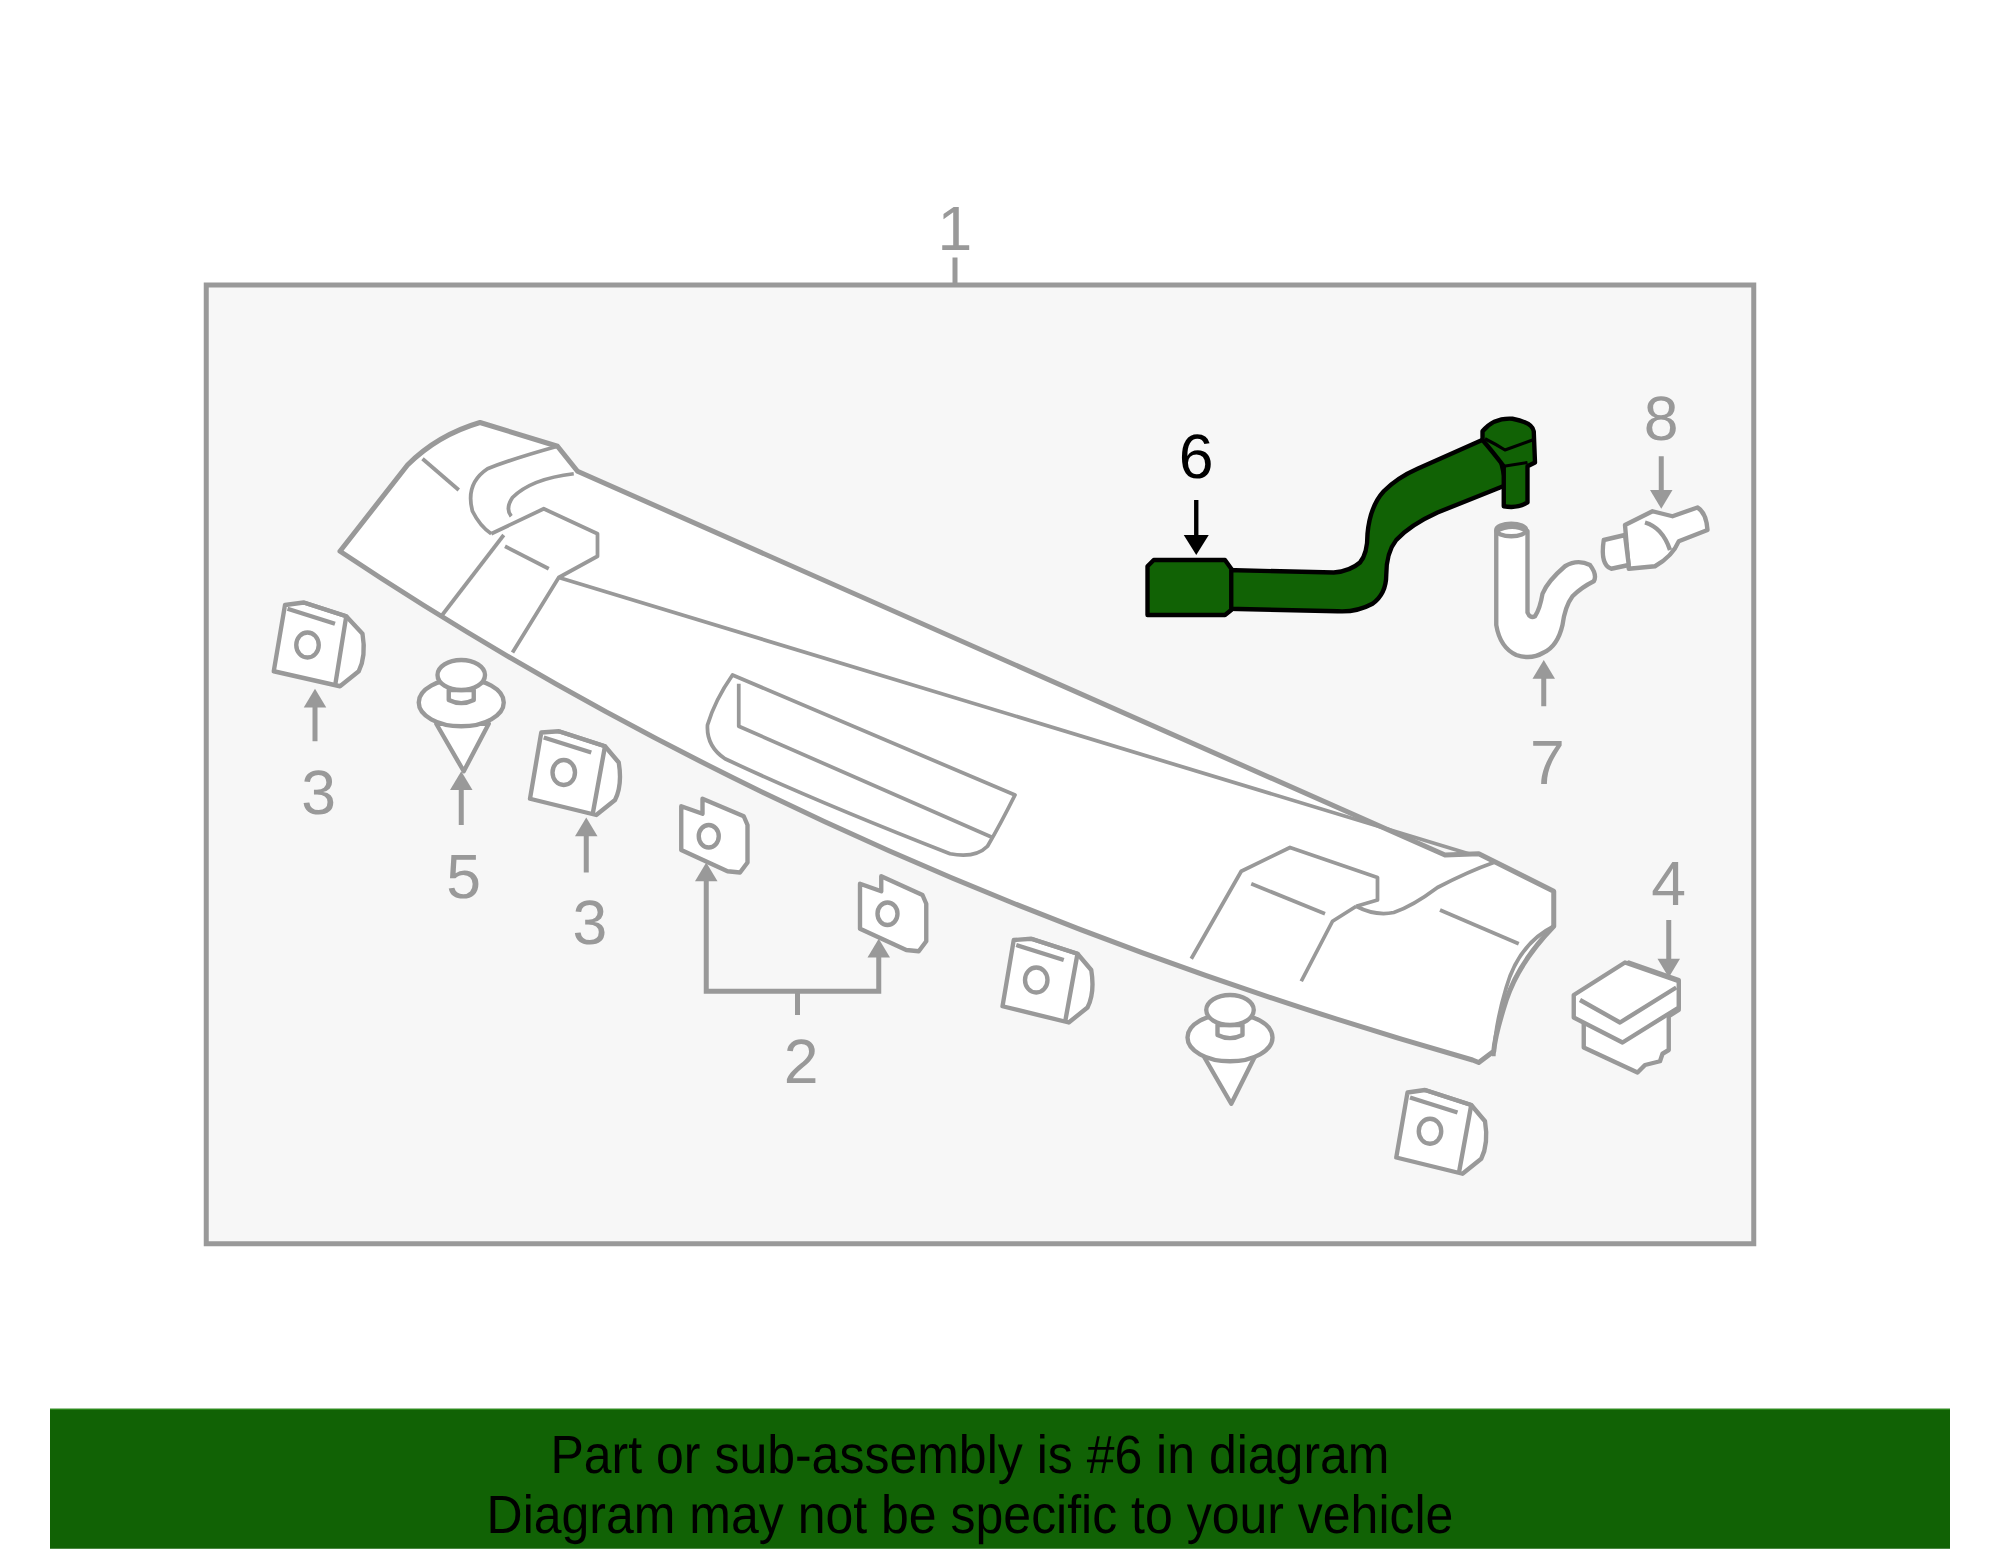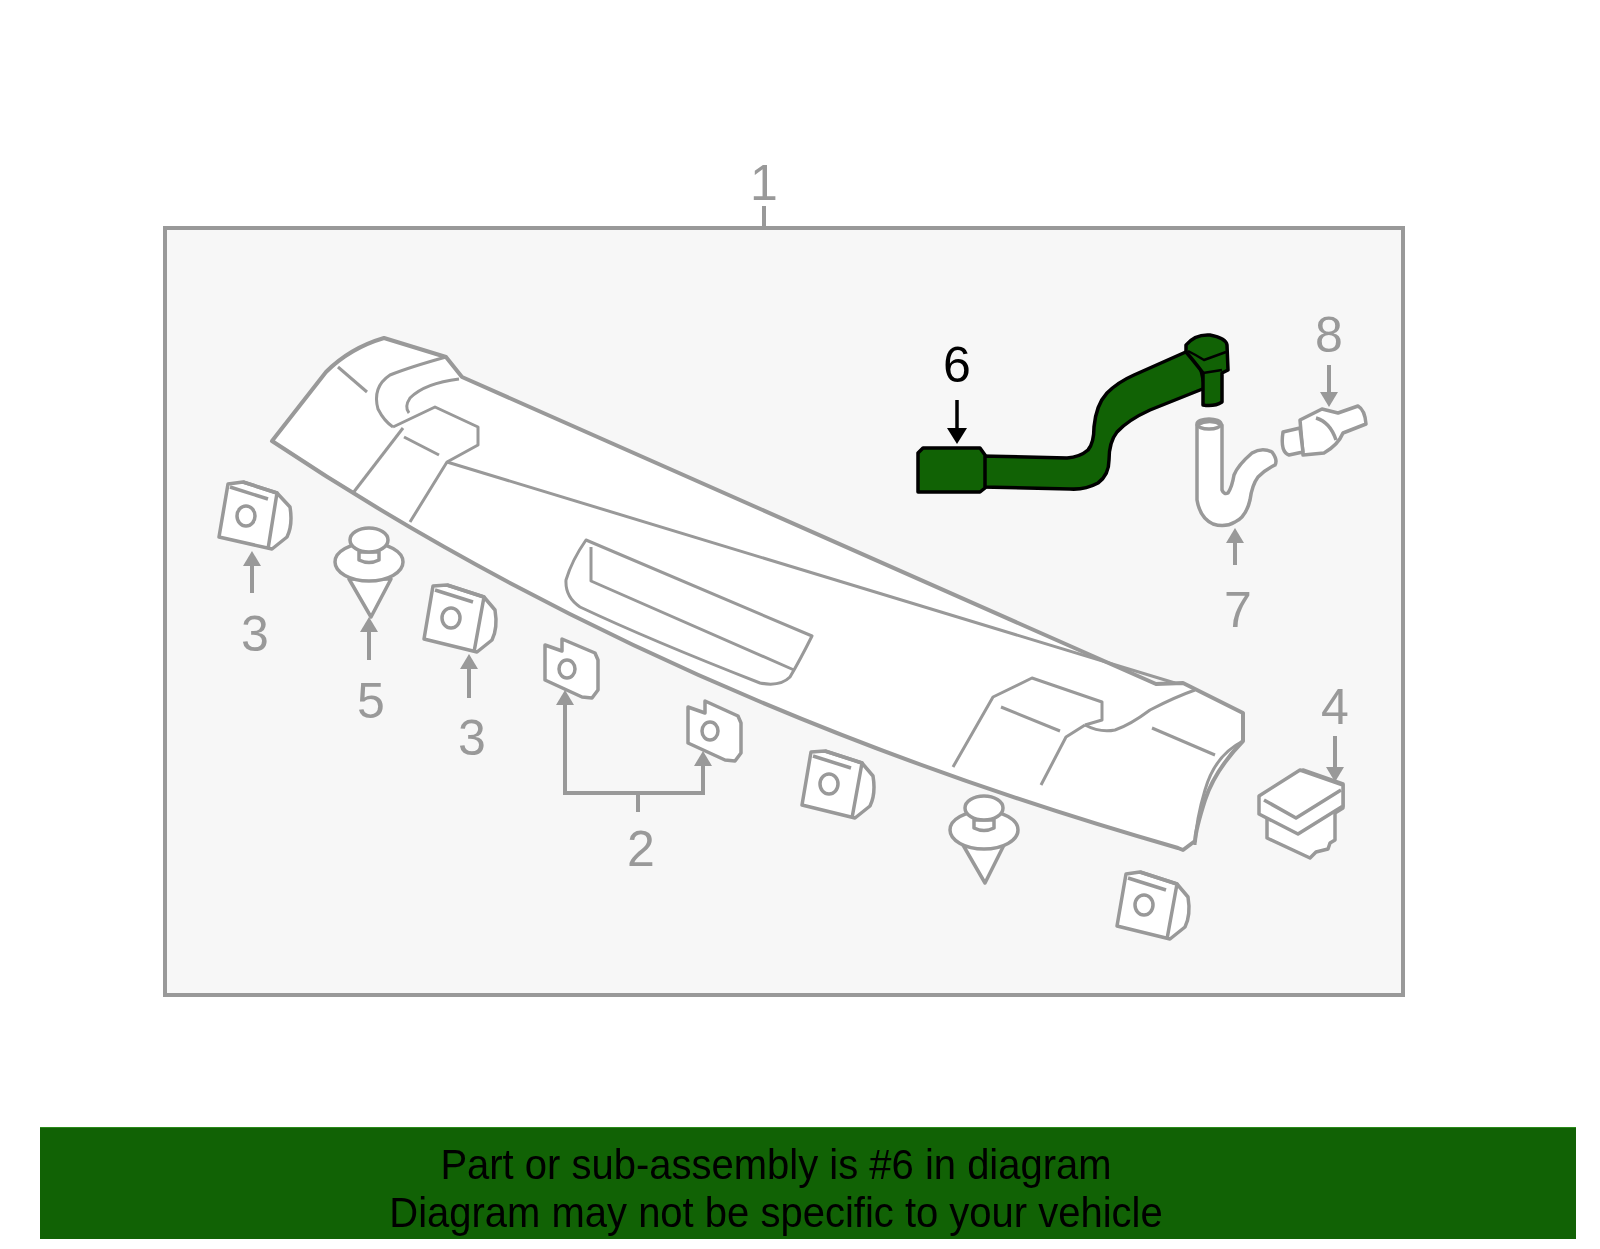--- a/index.html
+++ b/index.html
@@ -2,21 +2,21 @@
 <html><head>
   <meta charset="utf-8">
   <style>
     html, body { margin: 0; padding: 0; background: #ffffff; }
     body { width: 1600px; height: 1249px; position: relative; overflow: hidden; font-family: "Liberation Sans", sans-serif; }
     .diagram-svg { position: absolute; left: 0; top: 0; width: 1600px; height: 1249px; }
     .lbl { font-family: "Liberation Sans", sans-serif; font-size: 50px; fill: #999999; }
     .lbl-hl { fill: #000000; }
     .banner {
       position: absolute; left: 40px; top: 1127px; width: 1520px; height: 111px;
-      background: #116205; border-top: 1px solid #2a8a1a; padding-left: 16px;
+      background: #116205; border-top: 1px solid #2a8a1a;
     }
     .banner-text {
       position: absolute; left: 0; width: 1472px; text-align: center;
       font-family: "Liberation Sans", sans-serif; font-size: 43px; color: #000;
       line-height: 48px; transform: scaleX(0.93); transform-origin: center;
     }
     .banner-line1 { top: 12px; }
     .banner-line2 { top: 60px; }
   </style>
 </head>

